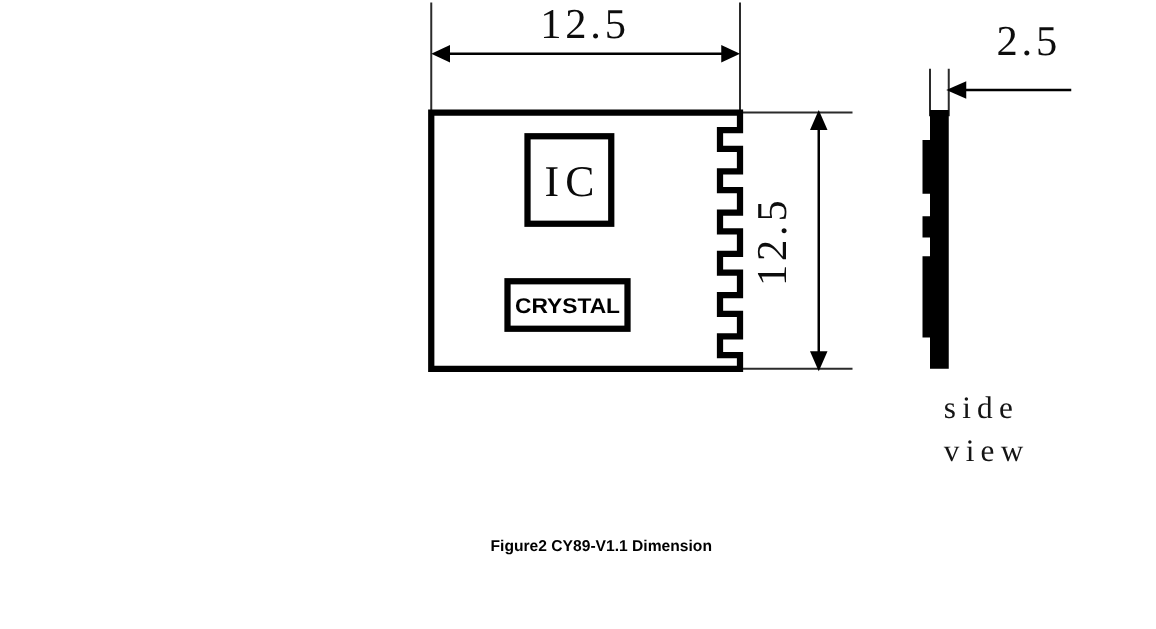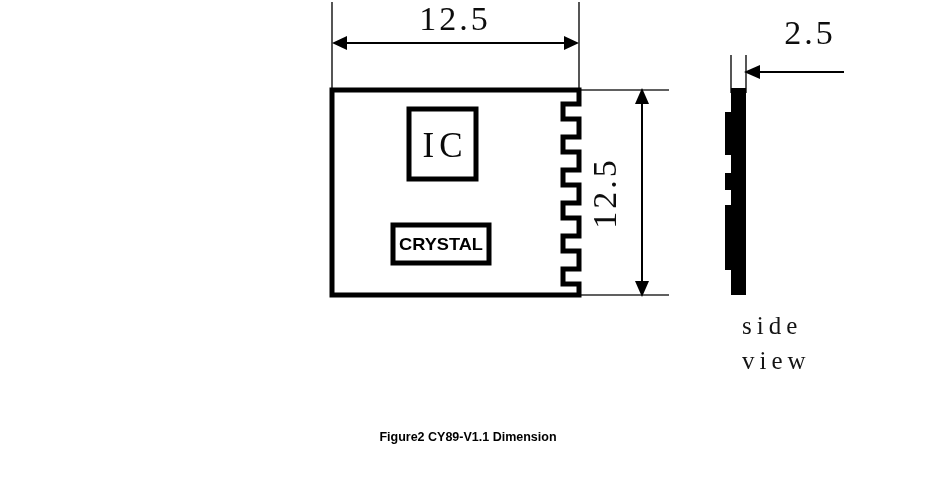--- a/index.html
+++ b/index.html
@@ -10,21 +10,21 @@
   }
   body {
     width: 925px;
     height: 503px;
     position: relative;
     overflow: hidden;
     font-family: "Liberation Sans", sans-serif;
   }
   #drawing-root {
     position: absolute;
-    left: 4px;
+    left: 17px;
     top: 0;
     width: 811px;
     height: 503px;
   }
   svg#figure-svg {
     display: block;
     width: 925px;
     height: 503px;
   }
   .dim-text {

